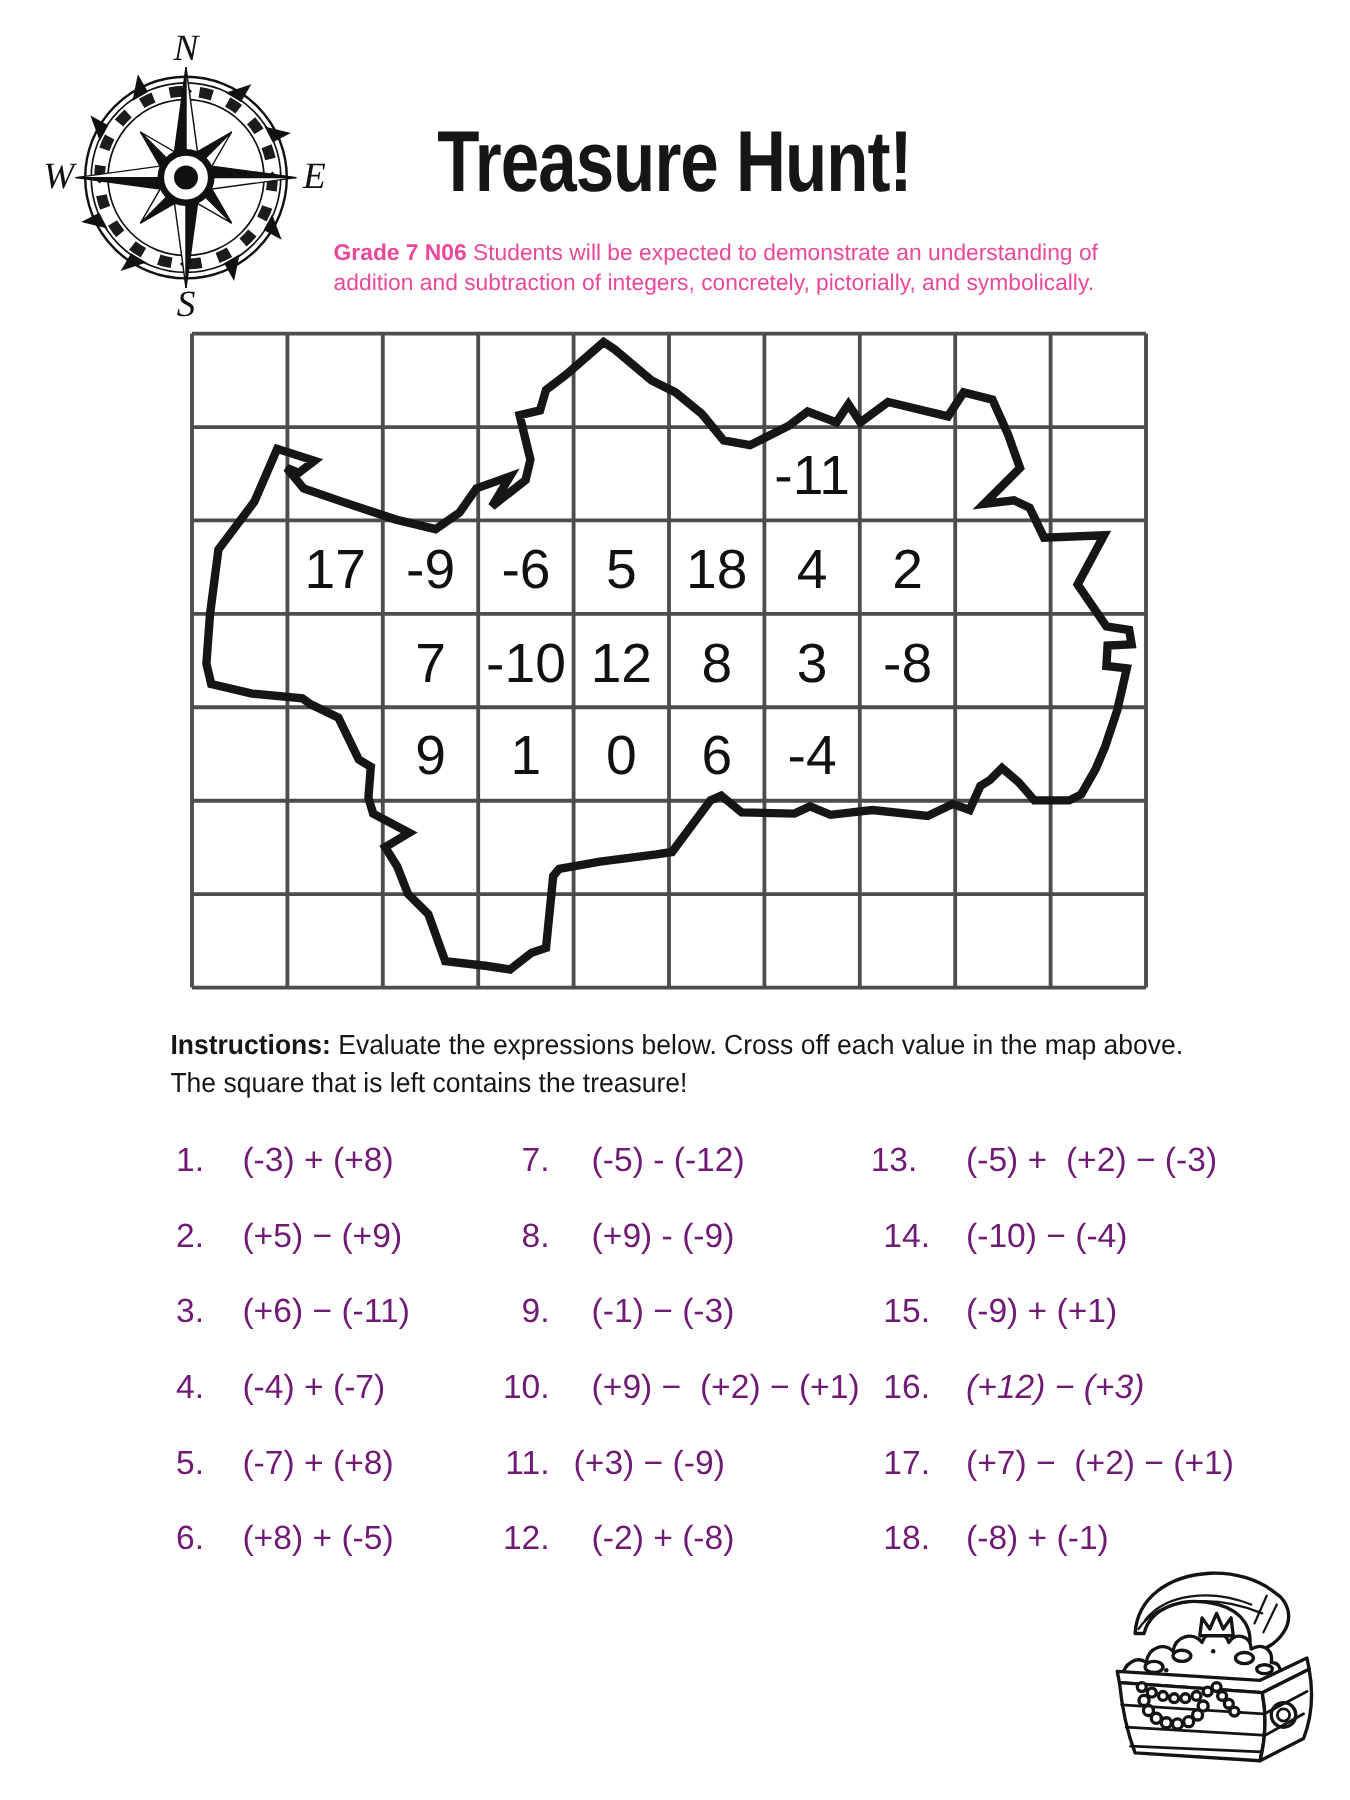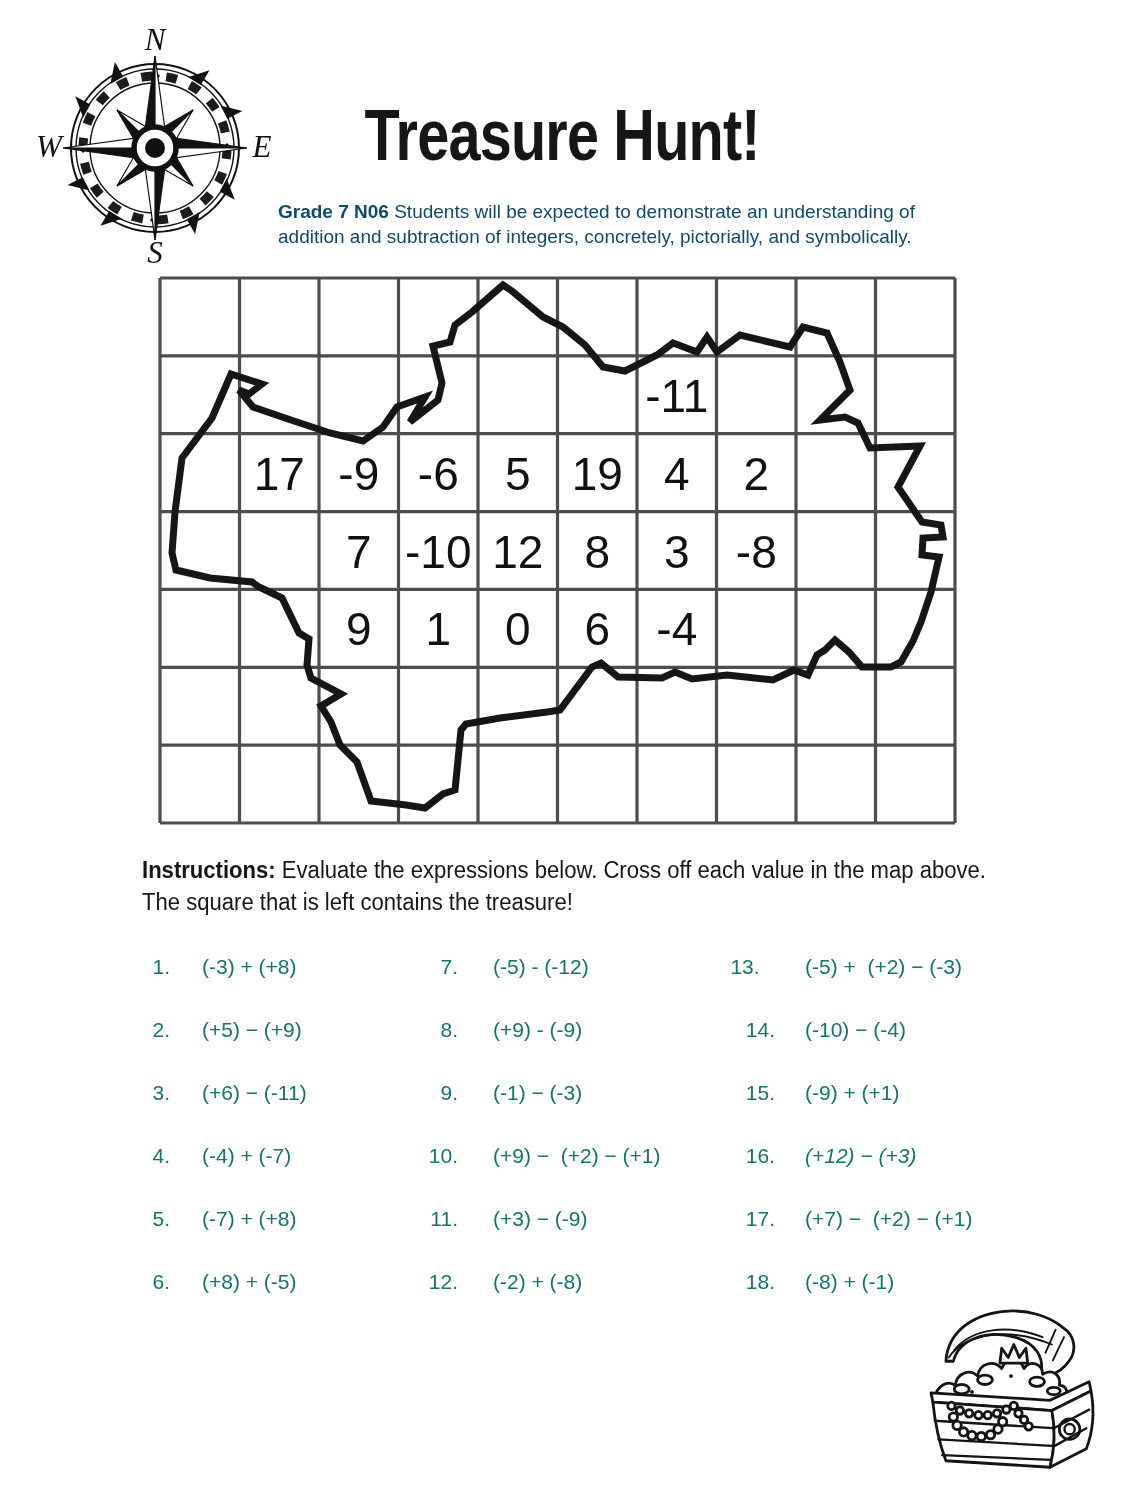--- a/index.html
+++ b/index.html
@@ -8,35 +8,35 @@
     font-family:"Liberation Sans",sans-serif;color:#1a1a1a;overflow:hidden;
   }
   .abs{position:absolute;}
 
   
   #page-title{left:0;top:94px;width:1125px;text-align:center;
     font-size:72px;font-weight:bold;color:#161616;}
   #page-title .inner{display:inline-block;transform:scaleX(.80);transform-origin:50% 50%;letter-spacing:-1px;}
 
   
-  #objective{left:278px;top:199px;width:662px;font-size:19px;line-height:1.32;color:#0c4a6e;}
+  #objective{left:278px;top:199px;width:662px;font-size:19px;line-height:1.32;color:#ec4899;}
   #objective b{font-weight:bold;}
 
   
   #grid-wrap{left:160px;top:278px;width:687px;height:545px;}
   #map-svg{position:absolute;left:0;top:0;overflow:visible;}
   .grid-num{position:absolute;font-size:46px;color:#111;transform:translate(-50%,-50%);white-space:nowrap;}
 
   
   #instructions{left:142px;top:854px;width:900px;font-size:23px;line-height:1.4;color:#161616;
     transform:scaleX(.96);transform-origin:0 0;}
   #instructions b{font-weight:bold;}
 
   
-  .prob-row{position:absolute;height:32px;line-height:32px;font-size:21px;color:#0f766e;white-space:pre;}
+  .prob-row{position:absolute;height:32px;line-height:32px;font-size:28px;color:#701a75;white-space:pre;}
   .prob-num{display:inline-block;text-align:right;}
   .prob-expr{white-space:pre;}
 
   
   #compass{left:35px;top:20px;}
   #chest{left:918px;top:1298px;}
   text.compass-letter{font-family:"Liberation Serif",serif;font-style:italic;font-size:31px;fill:#111;}
 </style>
 </head>
 <body>
@@ -121,21 +121,21 @@
         <line x1="0" y1="545.0" x2="795" y2="545.0" stroke="#4d4d4d" stroke-width="3.2"></line>
       </g>
     <polygon id="island" fill="none" stroke="#161616" stroke-width="7" stroke-linejoin="miter" points="52,140 71,96 102,106 89,116 79,112 93,129 125,140 170,155 203,163 223,149 237,129 265,119 250,144 278,122 282,105 273,68 290,64 295,47 312,34 343,7 352,13 383,39 403,49 425,67 443,89 465,93 497,77 513,65 537,74 547,59 557,74 580,57 630,69 643,49 667,55 680,84 690,112 660,142 685,139 698,145 710,170 760,168 738,209 762,244 781,247 783,259 763,260 762,277 779,279 771,314 761,344 753,363 741,384 731,389 702,389 689,374 675,362 665,372 657,377 648,397 634,392 613,402 567,397 532,401 515,394 502,400 458,399 441,385 432,389 400,432 387,434 340,440 306,446 301,452 295,512 283,516 265,530 246,527 211,523 197,484 180,467 171,444 161,428 181,416 151,400 147,387 149,361 139,355 122,320 99,309 92,304 50,300 16,292 12,275 15,234 22,180"></polygon>
   </svg>
   <div id="grid-values">
       <div class="grid-num" style="left: 516.8px; top: 117.8px;">-11</div>
       <div class="grid-num" style="left: 119.3px; top: 195.6px;">17</div>
       <div class="grid-num" style="left: 198.8px; top: 195.6px;">-9</div>
       <div class="grid-num" style="left: 278.3px; top: 195.6px;">-6</div>
       <div class="grid-num" style="left: 357.8px; top: 195.6px;">5</div>
-      <div class="grid-num" style="left: 437.3px; top: 195.6px;">19</div>
+      <div class="grid-num" style="left: 437.3px; top: 195.6px;">18</div>
       <div class="grid-num" style="left: 516.8px; top: 195.6px;">4</div>
       <div class="grid-num" style="left: 596.3px; top: 195.6px;">2</div>
       <div class="grid-num" style="left: 198.8px; top: 273.5px;">7</div>
       <div class="grid-num" style="left: 278.3px; top: 273.5px;">-10</div>
       <div class="grid-num" style="left: 357.8px; top: 273.5px;">12</div>
       <div class="grid-num" style="left: 437.3px; top: 273.5px;">8</div>
       <div class="grid-num" style="left: 516.8px; top: 273.5px;">3</div>
       <div class="grid-num" style="left: 596.3px; top: 273.5px;">-8</div>
       <div class="grid-num" style="left: 198.8px; top: 351.4px;">9</div>
       <div class="grid-num" style="left: 278.3px; top: 351.4px;">1</div>
@@ -154,21 +154,21 @@
     <div class="prob-row" style="left: 143px; top: 951px;"><span class="prob-num" style="width: 27px;">1.</span><span class="prob-expr" style="margin-left: 32px;">(-3) + (+8)</span></div>
     <div class="prob-row" style="left: 143px; top: 1014px;"><span class="prob-num" style="width: 27px;">2.</span><span class="prob-expr" style="margin-left: 32px;">(+5) − (+9)</span></div>
     <div class="prob-row" style="left: 143px; top: 1077px;"><span class="prob-num" style="width: 27px;">3.</span><span class="prob-expr" style="margin-left: 32px;">(+6) − (-11)</span></div>
     <div class="prob-row" style="left: 143px; top: 1140px;"><span class="prob-num" style="width: 27px;">4.</span><span class="prob-expr" style="margin-left: 32px;">(-4) + (-7)</span></div>
     <div class="prob-row" style="left: 143px; top: 1203px;"><span class="prob-num" style="width: 27px;">5.</span><span class="prob-expr" style="margin-left: 32px;">(-7) + (+8)</span></div>
     <div class="prob-row" style="left: 143px; top: 1266px;"><span class="prob-num" style="width: 27px;">6.</span><span class="prob-expr" style="margin-left: 32px;">(+8) + (-5)</span></div>
     <div class="prob-row" style="left: 410px; top: 951px;"><span class="prob-num" style="width: 48px;">7.</span><span class="prob-expr" style="margin-left: 35px; margin-top: 33px;">(-5) - (-12)</span></div>
     <div class="prob-row" style="left: 410px; top: 1014px;"><span class="prob-num" style="width: 48px;">8.</span><span class="prob-expr" style="margin-left: 35px;">(+9) - (-9)</span></div>
     <div class="prob-row" style="left: 410px; top: 1077px;"><span class="prob-num" style="width: 48px;">9.</span><span class="prob-expr" style="margin-left: 35px;">(-1) − (-3)</span></div>
     <div class="prob-row" style="left: 410px; top: 1140px;"><span class="prob-num" style="width: 48px;">10.</span><span class="prob-expr" style="margin-left: 35px;">(+9) −  (+2) − (+1)</span></div>
-    <div class="prob-row" style="left: 410px; top: 1203px;"><span class="prob-num" style="width: 48px;">11.</span><span class="prob-expr" style="margin-left: 35px;">(+3) − (-9)</span></div>
+    <div class="prob-row" style="left: 410px; top: 1203px;"><span class="prob-num" style="width: 48px;">11.</span><span class="prob-expr" style="margin-left: 20px;">(+3) − (-9)</span></div>
     <div class="prob-row" style="left: 410px; top: 1266px;"><span class="prob-num" style="width: 48px;">12.</span><span class="prob-expr" style="margin-left: 35px;">(-2) + (-8)</span></div>
     <div class="prob-row" style="left: 715px; top: 951px;"><span class="prob-num" style="width: 60px; text-align: center;">13.</span><span class="prob-expr" style="margin-left: 30px;">(-5) +  (+2) − (-3)</span></div>
     <div class="prob-row" style="left: 715px; top: 1014px;"><span class="prob-num" style="width: 60px;">14.</span><span class="prob-expr" style="margin-left: 30px;">(-10) − (-4)</span></div>
     <div class="prob-row" style="left: 715px; top: 1077px;"><span class="prob-num" style="width: 60px;">15.</span><span class="prob-expr" style="margin-left: 30px;">(-9) + (+1)</span></div>
     <div class="prob-row" style="left: 715px; top: 1140px;"><span class="prob-num" style="width: 60px;">16.</span><span class="prob-expr" style="margin-left: 30px; font-style: italic;">(+12) − (+3)</span></div>
     <div class="prob-row" style="left: 715px; top: 1203px;"><span class="prob-num" style="width: 60px;">17.</span><span class="prob-expr" style="margin-left: 30px;">(+7) −  (+2) − (+1)</span></div>
     <div class="prob-row" style="left: 715px; top: 1266px;"><span class="prob-num" style="width: 60px;">18.</span><span class="prob-expr" style="margin-left: 30px;">(-8) + (-1)</span></div>
   </div>
 
 <svg id="chest" class="abs" width="186" height="186" viewBox="0 0 200 192">

